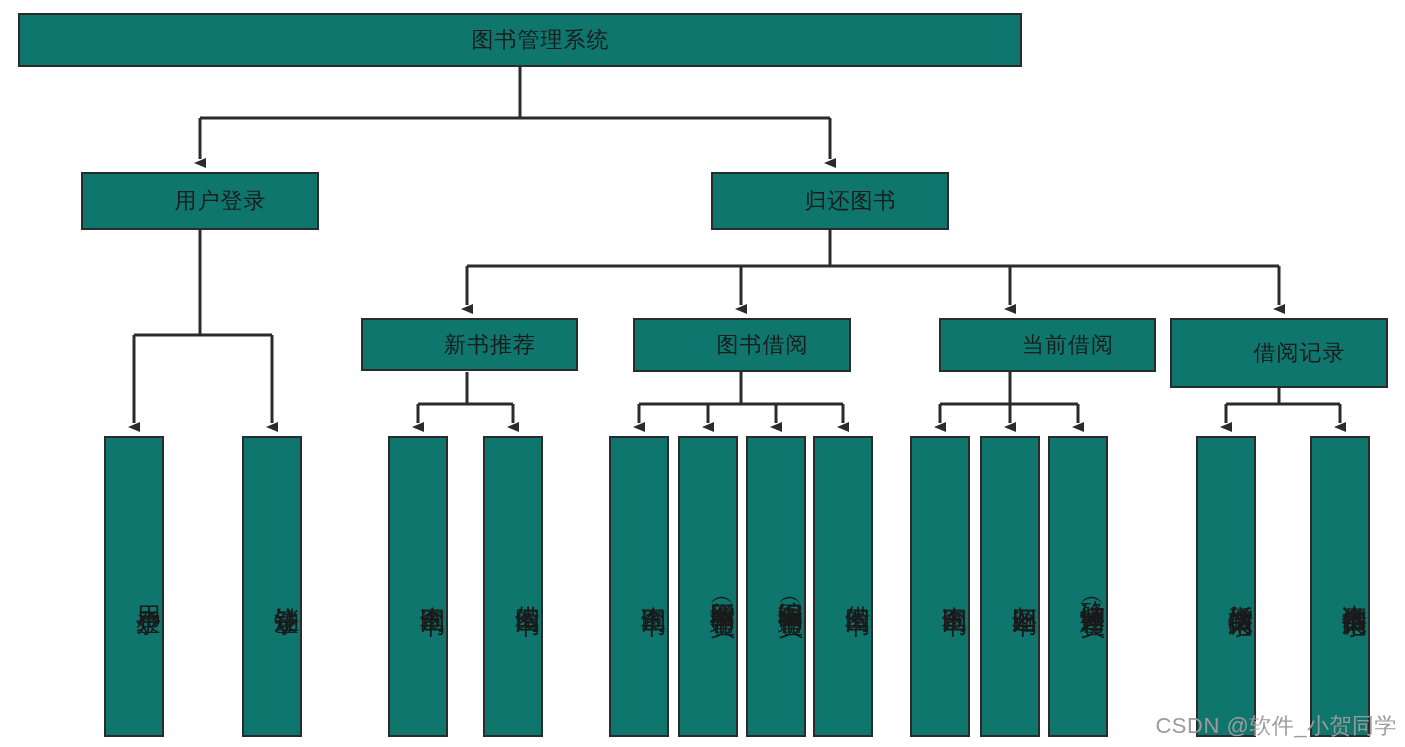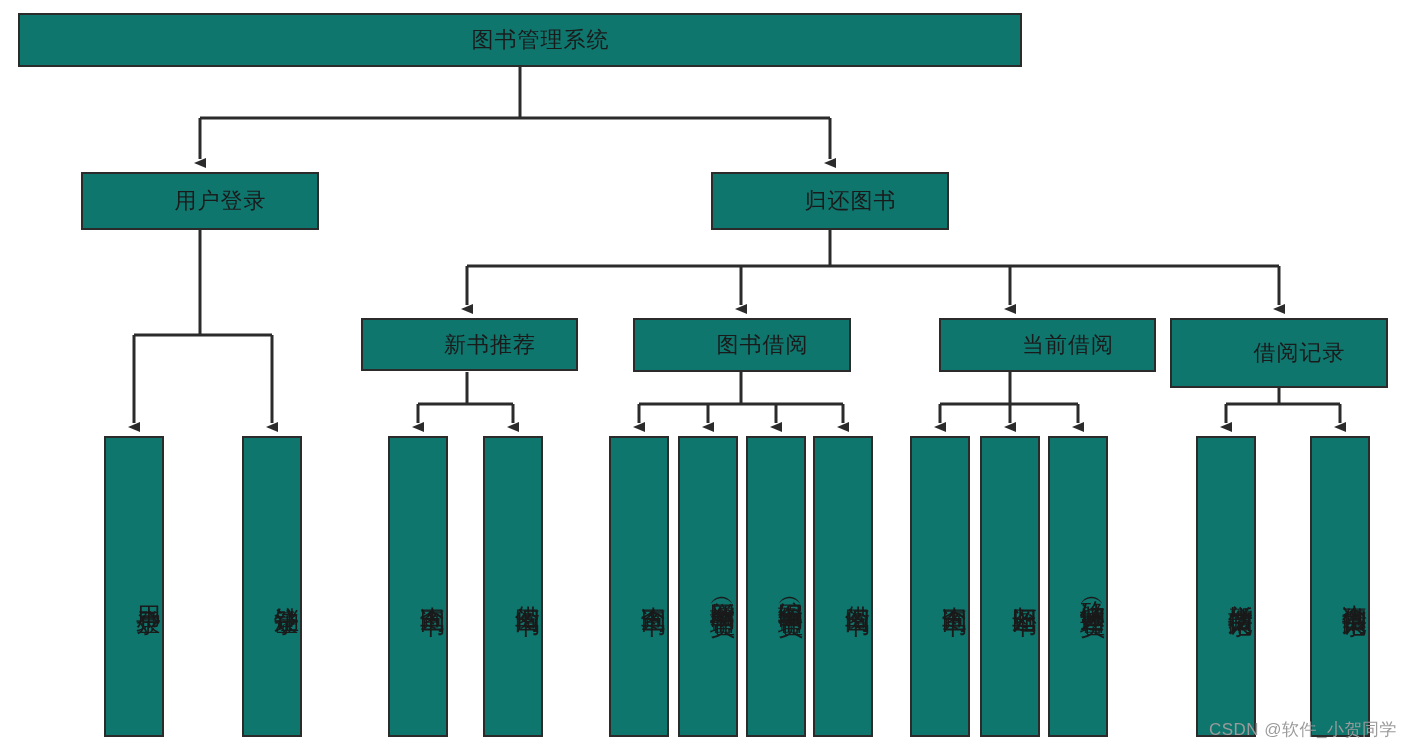--- a/index.html
+++ b/index.html
@@ -55,21 +55,21 @@
     text-align: center;
   }
   .node.vert .lbl {
     writing-mode: vertical-rl;
     text-orientation: upright;
   }
   #watermark {
     position: absolute;
     right: 8px;
     bottom: 6px;
-    font-size: 17px;
+    font-size: 22px;
     color: #9b9b9b;
     letter-spacing: 0.5px;
     white-space: nowrap;
   }
 </style>
 </head>
 <body>
 
 <div id="stage">
 

